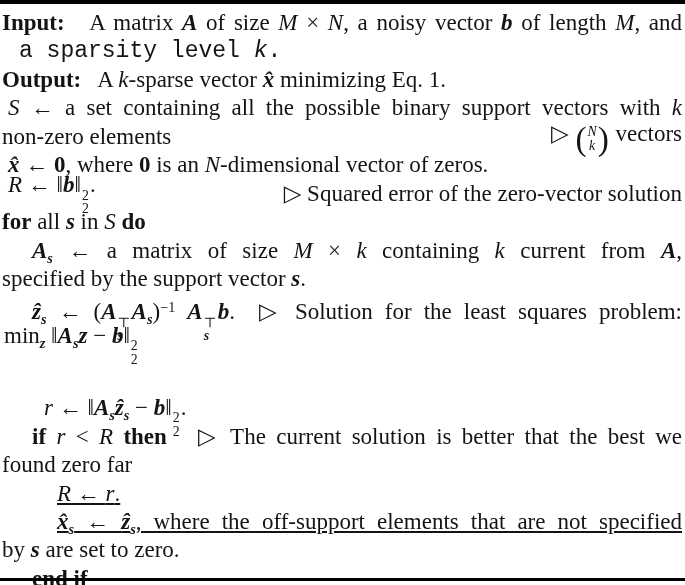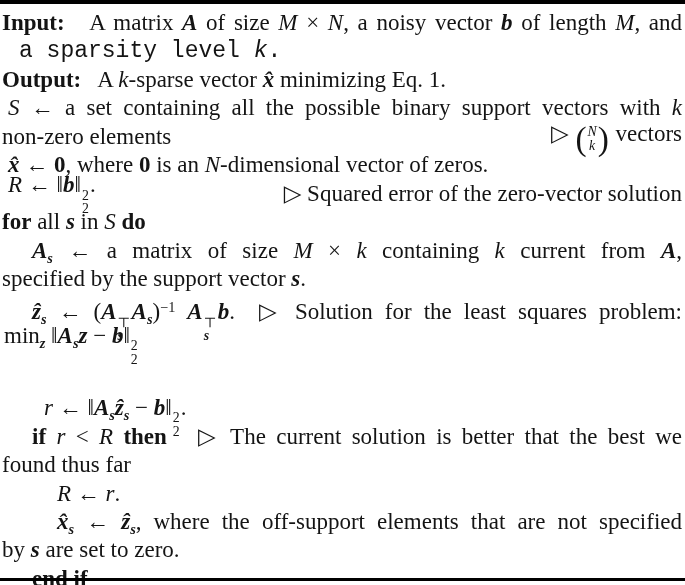--- a/index.html
+++ b/index.html
@@ -23,21 +23,21 @@
     overflow:visible;
   }
   .jl{text-align:justify;text-align-last:justify;}
   .split{display:flex;justify-content:space-between;align-items:center;}
   .ind-m{padding-left:2px;}
   .ind-s{padding-left:8px;}
   .ind-hang{padding-left:19px;font-family:Liberation Mono, monospace;}
   .ind-c{padding-left:2px;}
   .ind-l1{padding-left:32px;}
   .ind-l1b{padding-left:44px;margin-top:44px;}
-  .ind-l2{padding-left:57px;}
+  .ind-l2{padding-left:57px;text-decoration:underline;}
   .ind-min{padding-left:4px;}
   .b{font-weight:700;}
   .i{font-style:italic;}
   .bi{font-weight:700;font-style:italic;}
   .sub{font-size:0.62em;vertical-align:-0.34em;}
   .sup{font-size:0.62em;vertical-align:0.5em;}
   .ss{
     display:inline-flex;flex-direction:column;align-items:flex-start;
     font-size:0.6em;line-height:1;vertical-align:-0.52em;
     margin:0 1px 0 1px;
@@ -90,21 +90,21 @@
         </span><span class="seg bi">b</span><span class="seg r">.&nbsp; ▷ Solution for the least squares problem:</span></div>
       <div class="line ind-min"><span class="seg r">min</span><span class="seg bi sub">z</span><span class="seg r"> ‖</span><span class="seg bi">A</span><span class="seg bi sub">s</span><span class="seg bi">z</span><span class="seg r"> − </span><span class="seg bi">b</span><span class="seg r">‖</span><span class="ss">
           <span class="ssup r">2</span>
           <span class="ssub r">2</span>
         </span></div>
       <div class="line ind-l1b"><span class="seg i">r</span><span class="seg r"> ← ‖</span><span class="seg bi">A</span><span class="seg bi sub">s</span><span class="seg bi">ẑ</span><span class="seg bi sub">s</span><span class="seg r"> − </span><span class="seg bi">b</span><span class="seg r">‖</span><span class="ss">
           <span class="ssup r">2</span>
           <span class="ssub r">2</span>
         </span><span class="seg r">.</span></div>
       <div class="line ind-l1 jl"><span class="seg b">if</span><span class="seg r"> </span><span class="seg i">r</span><span class="seg r"> &lt; </span><span class="seg i">R</span><span class="seg r"> </span><span class="seg b">then</span><span class="seg r">&nbsp;&nbsp; ▷ The current solution is better that the best we</span></div>
-      <div class="line ind-c"><span class="seg r">found thus far</span></div>
+      <div class="line ind-c"><span class="seg r">found zero far</span></div>
       <div class="line ind-l2"><span class="seg i">R</span><span class="seg r"> ← </span><span class="seg i">r</span><span class="seg r">.</span></div>
       <div class="line ind-l2 jl"><span class="seg bi">x̂</span><span class="seg bi sub">s</span><span class="seg r"> ← </span><span class="seg bi">ẑ</span><span class="seg bi sub">s</span><span class="seg r">, where the off-support elements that are not specified</span></div>
       <div class="line ind-c"><span class="seg r">by </span><span class="seg bi">s</span><span class="seg r"> are set to zero.</span></div>
       <div class="line ind-l1"><span class="seg b">end if</span></div>
       <div class="line ind-m"><span class="seg b">end for</span></div>
     </div>
   <div id="rule-bottom" class="rule"></div>
 </div>
 
 </body></html>

